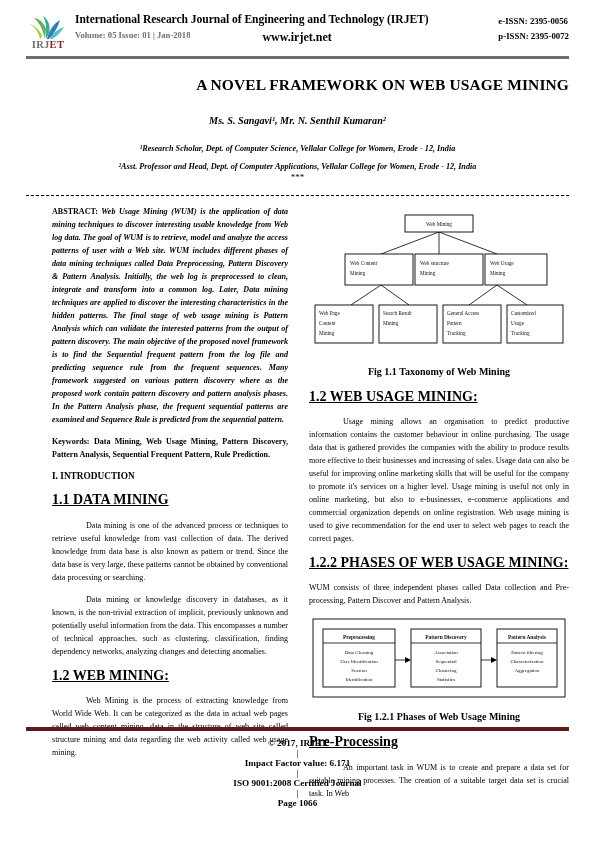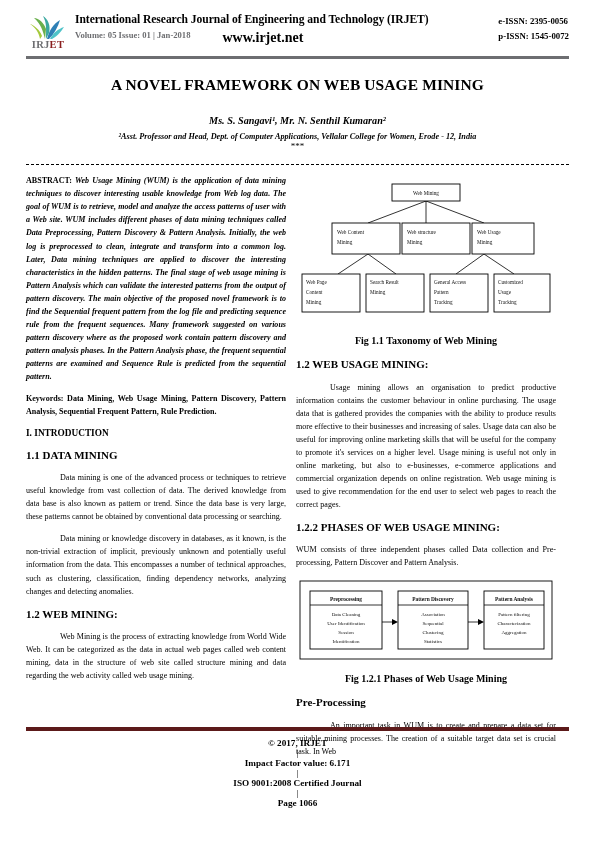--- a/index.html
+++ b/index.html
@@ -29,60 +29,60 @@
     font-family:"Liberation Serif", serif;
     font-weight:bold; font-size:11.6px; letter-spacing:-0.05px;
     white-space:nowrap; color:#000; line-height:1.25;
   }
   .mast-row2 { display:flex; margin-top:3px;text-align:center; }
   .mast-vol {
     font-weight:bold; font-size:8.6px; color:#6d6e71;
     white-space:nowrap; flex:0 0 auto;
   }
   .mast-url {
-    font-weight:bold; font-size:14px; color:#000;
-    margin-left:32px; white-space:nowrap;
+    font-weight:bold; font-size:12px; color:#000;
+    margin-left:72px; white-space:nowrap;
   }
   .mast-right { flex:0 0 auto; text-align:left; padding-left:8px; padding-top:1px; }
   .issn { font-weight:bold; font-size:8.8px; white-space:nowrap; line-height:1.75; }
   .rule-top { height:3px; background:#6d6e71; margin:6px 0 0 0; }
 
   
   .doc-title {
-    text-align:center; font-weight:bold; font-size:15.5px;
+    text-align:right; font-weight:bold; font-size:15.5px;
     margin:17px 0 0 0; letter-spacing:.1px;
   }
   .authors { text-align:center; font-weight:bold; font-size:10.2px; margin-top:21px;font-style:italic; }
   .affil {
     text-align:center; font-weight:bold; font-style:italic;
     font-size:8.2px; line-height:1.75; margin-top:16px;
   }
   .dash-rule {
     margin-top:4px; font-size:8px; color:#000; letter-spacing:0px;
     white-space:nowrap; overflow:hidden; height:11px;
     border-bottom:1px dashed #000; width:100%;
   }
   .dash-dot { text-align:center; font-size:9px; line-height:4px; height:6px; }
 
   
-  .cols { display:flex; margin-top:9px; gap:10px; }
+  .cols { display:flex; margin-top:9px; gap:21px;margin-left:26px; }
   .col { width:260px; }
   p, .para {
     font-size:8.05px; line-height:1.62; text-align:justify;
     margin:0 0 9px 0;
   }
   .para.indent { text-indent:34px; }
   .abstract { font-style:italic; font-weight:bold; }
   .abstract b.lead { font-style:normal; }
   .kw { font-weight:bold; font-size:8.05px; line-height:1.62; text-align:justify; margin:0 0 9px 0; }
   h2.sec {
     font-weight:bold; font-size:9.3px; margin:9px 0 9px 0; line-height:1.3;
   }
   h3.sub {
-    font-weight:bold; font-size:11px; margin:9px 0 9px 0; line-height:1.3;
+    font-weight:bold; font-size:14px; margin:9px 0 9px 0; line-height:1.3;text-decoration:underline;
   }
   .figcap {
     text-align:center; font-weight:bold; font-size:10px; margin:9px 0 11px 0;
   }
 
   
   .fig-taxonomy { width:100%; height:150px; position:relative; margin-top:2px; }
   .fig-taxonomy svg { display:block; }
   .bx { fill:#ffffff; stroke:#000; stroke-width:0.9; }
   .lnk { stroke:#000; stroke-width:0.8; fill:none; }
@@ -128,27 +128,28 @@
     <div class="mast-mid">
       <div class="mast-title">International Research Journal of Engineering and Technology (IRJET)</div>
       <div class="mast-row2">
         <div class="mast-vol">Volume: 05 Issue: 01 | Jan-2018</div>
         <div class="mast-url">www.irjet.net</div>
       </div>
     </div>
 
     <div class="mast-right">
       <div class="issn">e-ISSN: 2395-0056</div>
-      <div class="issn">p-ISSN: 1545-0072</div>
+      <div class="issn">p-ISSN: 2395-0072</div>
     </div>
   </div>
   <div class="rule-top"></div>
 
   <div class="doc-title">A NOVEL FRAMEWORK ON WEB USAGE MINING</div>
   <div class="authors">Ms. S. Sangavi¹, Mr. N. Senthil Kumaran²</div>
+  <div class="affil">¹Research Scholar, Dept. of Computer Science, Vellalar College for Women, Erode - 12, India</div>
   <div class="affil" style="margin-top:4px">²Asst. Professor and Head, Dept. of Computer Applications, Vellalar College for Women, Erode - 12, India</div>
   <div class="dash-dot">***</div>
   <div class="dash-rule"></div>
 
   <div class="cols">
 
     <div class="col">
 
       <p class="para abstract"><b class="lead">ABSTRACT:</b><span> Web Usage Mining (WUM) is the application of data mining techniques to discover interesting usable knowledge from Web log data. The goal of WUM is to retrieve, model and analyze the access patterns of user with a Web site. WUM includes different phases of data mining techniques called Data Preprocessing, Pattern Discovery &amp; Pattern Analysis. Initially, the web log is preprocessed to clean, integrate and transform into a common log. Later, Data mining techniques are applied to discover the interesting characteristics in the hidden patterns. The final stage of web usage mining is Pattern Analysis which can validate the interested patterns from the output of pattern discovery. The main objective of the proposed novel framework is to find the Sequential frequent pattern from the log file and predicting sequence rule from the frequent sequences. Many framework suggested on various pattern discovery where as the proposed work contain pattern discovery and pattern analysis phases. In the Pattern Analysis phase, the frequent sequential patterns are examined and Sequence Rule is predicted from the sequential pattern.</span></p>
 

